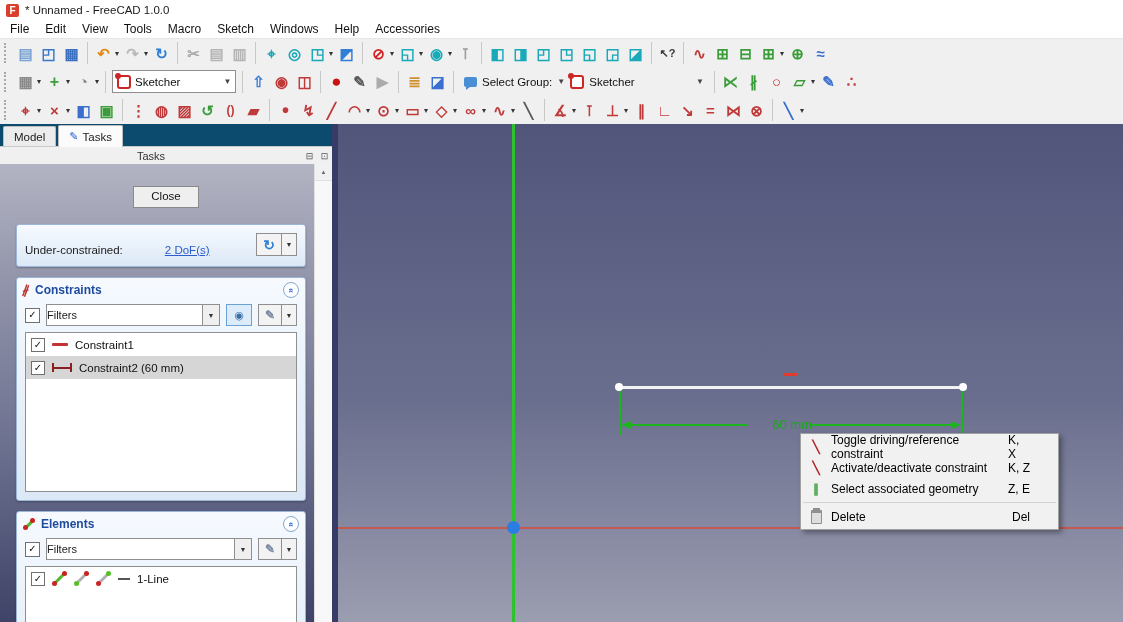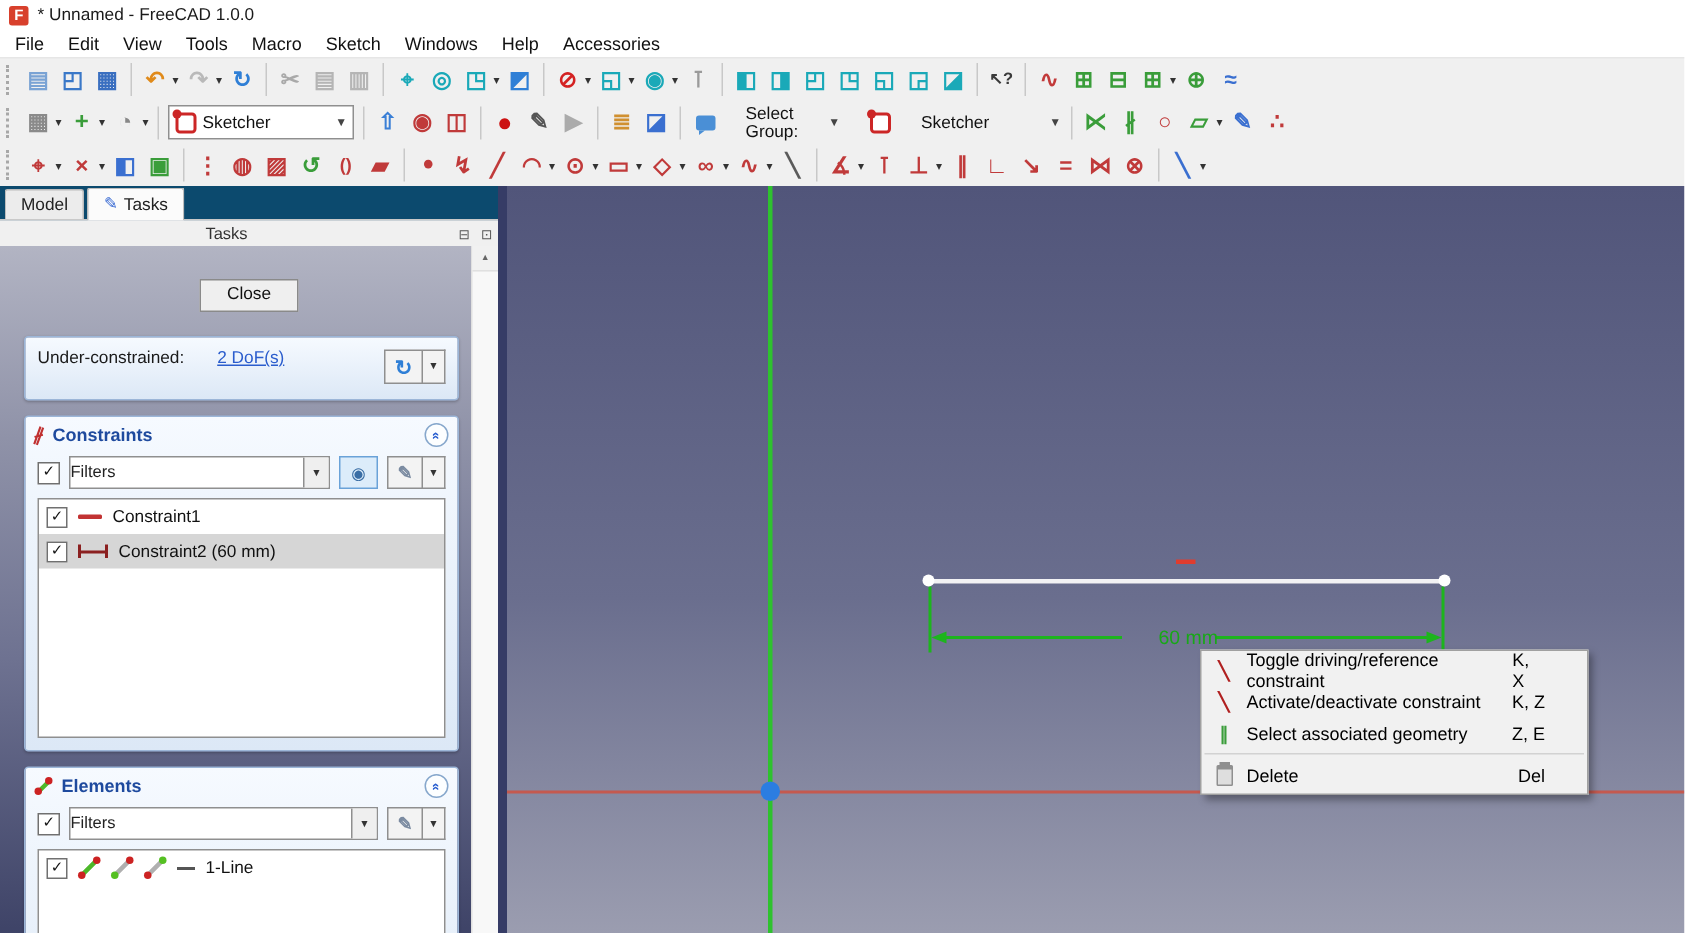--- a/index.html
+++ b/index.html
@@ -26,21 +26,21 @@
   .combo{height:21px;background:#fff;border:1px solid #8f8f8f;display:flex;align-items:center;
          padding-left:4px;gap:4px;flex:none}
   #wb-combo{width:118px;margin:0 2px}
   .combo-label{font-size:11.5px;color:#111}
   .combo-arrow{margin-left:auto;width:15px;height:100%;display:flex;align-items:center;
                justify-content:center;font-size:8px;color:#444}
   .sk-logo{width:10px;height:10px;border:2px solid #cc2626;border-radius:3px;position:relative;
            background:#fff;flex:none}
   .sk-logo::after{content:"";position:absolute;left:-4px;top:-4px;width:6px;height:6px;
                   background:#cc2626;border-radius:50%}
-  #sg-control{display:flex;align-items:center;gap:20px;margin:0 6px;width:240px;flex:none}
+  #sg-control{display:flex;align-items:center;gap:5px;margin:0 6px;width:240px;flex:none}
   .sg-bubble{width:13px;height:10px;background:#4a8fd6;border-radius:2px;position:relative;flex:none}
   .sg-bubble::after{content:"";position:absolute;left:2px;bottom:-3px;border-top:3px solid #4a8fd6;
                     border-right:4px solid transparent}
   .sg-label{font-size:11.5px;color:#111}
   .sg-dd{font-size:8px;color:#444}
   .sg-spacer{flex:1}
 
   
   .main{display:flex;height:499px}
   .dock{width:332px;display:flex;flex-direction:column;background:#f0f0f0;flex:none}
@@ -62,21 +62,21 @@
              font-size:11.5px;color:#111;text-align:center;line-height:18px}
   .card{margin:16px 26px 0 16px;border:1px solid #9cb6d8;border-radius:3px;
         background:linear-gradient(180deg,#f6faff,#dce8f6);box-shadow:0 1px 2px rgba(0,0,0,.25)}
   .card-constraints,.card-elements{margin-top:10px}
   .card-header{display:flex;align-items:center;gap:6px;padding:4px 6px 3px}
   .card-title{color:#1e4a9e;font-weight:bold;font-size:12px}
   .chev{margin-left:auto;width:14px;height:14px;border:1px solid #86a7cc;border-radius:50%;
         background:#fcfeff;display:flex;align-items:center;justify-content:center;flex:none}
   .chev span{display:block;transform:rotate(90deg);color:#2a5fd0;font-size:9px;font-weight:bold;line-height:1}
   .constr-hicon{color:#c03030;font-weight:bold;transform:rotate(20deg);font-size:12px}
-  .solver-row{display:flex;align-items:flex-start;gap:0;padding:8px 8px 10px}
+  .solver-row{display:flex;align-items:flex-end;gap:20px;padding:8px 8px 10px}
   .solver-label{font-size:11.5px;color:#1a1a1a}
   .link{color:#2b5dcd;text-decoration:underline;font-size:11.5px;margin-left:22px}
   .split-btn{margin-left:auto;display:flex}
   .split-main{width:24px;height:21px;border:1px solid #8f8f8f;background:#f3f3f3;display:flex;
               align-items:center;justify-content:center;font-size:14px;font-weight:bold;color:#2f7fd6}
   .split-dd{width:14px;height:21px;border:1px solid #8f8f8f;border-left:none;background:#f3f3f3;
             display:flex;align-items:center;justify-content:center;font-size:7px;color:#333}
   .wand{color:#7a8aa0;font-size:12px}
   .ctrl-row{display:flex;align-items:center;gap:6px;padding:3px 8px 0}
   .checkbox{width:13px;height:13px;background:#fff;border:1px solid #707070;display:flex;align-items:center;

